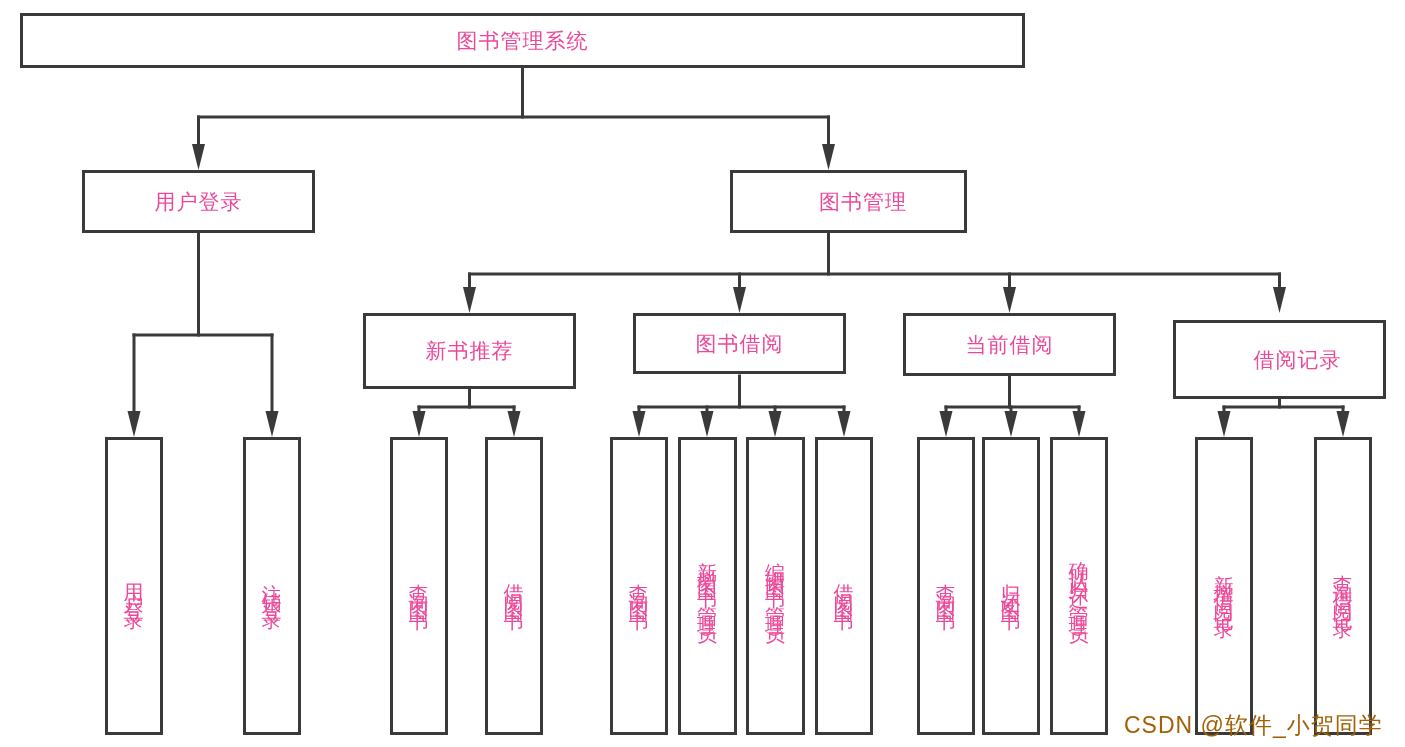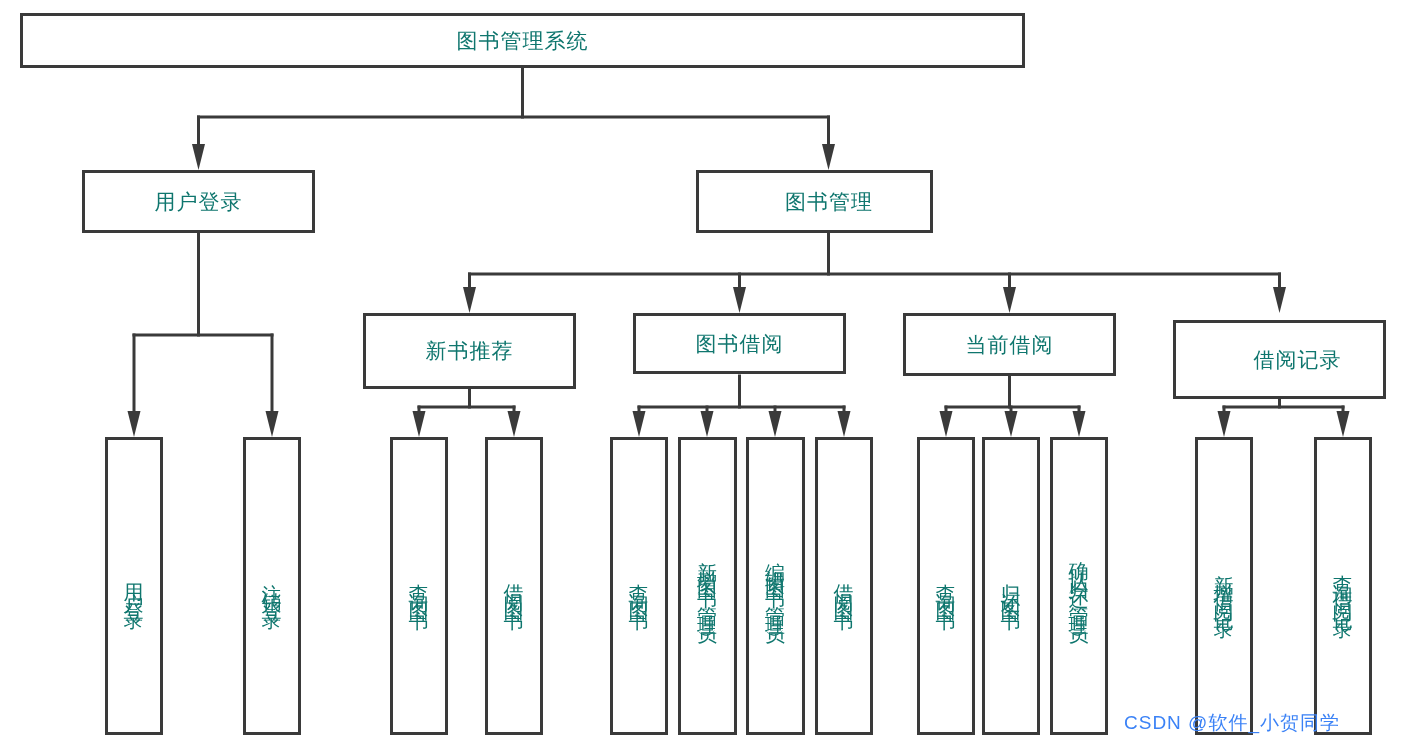--- a/index.html
+++ b/index.html
@@ -20,41 +20,41 @@
     z-index: 1;
   }
   .node {
     position: absolute;
     box-sizing: border-box;
     background: #ffffff;
     border: 3px solid #3a3a3a;
     display: flex;
     align-items: center;
     justify-content: center;
-    color: #0f766e;
+    color: #ec4899;
     z-index: 2;
   }
   .node.h .label {
     font-size: 21px;
     letter-spacing: 1px;
     white-space: nowrap;
   }
   .node.v .label {
     writing-mode: vertical-rl;
     text-orientation: mixed;
     font-size: 20px;
     letter-spacing: 9px;
     line-height: 1;
   }
   #watermark {
     position: absolute;
     left: 1124px;
     top: 710px;
-    font-size: 19px;
-    color: #3b82f6;
+    font-size: 23px;
+    color: #a16207;
     letter-spacing: 1px;
     white-space: nowrap;
     z-index: 5;
   }
 </style>
 </head>
 <body>
 
 <div id="canvas">
 
@@ -131,21 +131,21 @@
     </g>
   </svg>
 
   <div class="node h" style="left:20px; top:13px; width:1005px; height:55px;">
     <span class="label">图书管理系统</span>
   </div>
 
   <div class="node h" style="left:82px; top:170px; width:233px; height:63px;">
     <span class="label">用户登录</span>
   </div>
-  <div class="node h" style="left:696px; top:170px; width:237px; height:63px;padding-left:29px;">
+  <div class="node h" style="left:730px; top:170px; width:237px; height:63px;padding-left:29px;">
     <span class="label">图书管理</span>
   </div>
 
   <div class="node h" style="left:363px; top:313px; width:213px; height:76px;">
     <span class="label">新书推荐</span>
   </div>
   <div class="node h" style="left:633px; top:313px; width:213px; height:61px;">
     <span class="label">图书借阅</span>
   </div>
   <div class="node h" style="left:903px; top:313px; width:213px; height:63px;">

